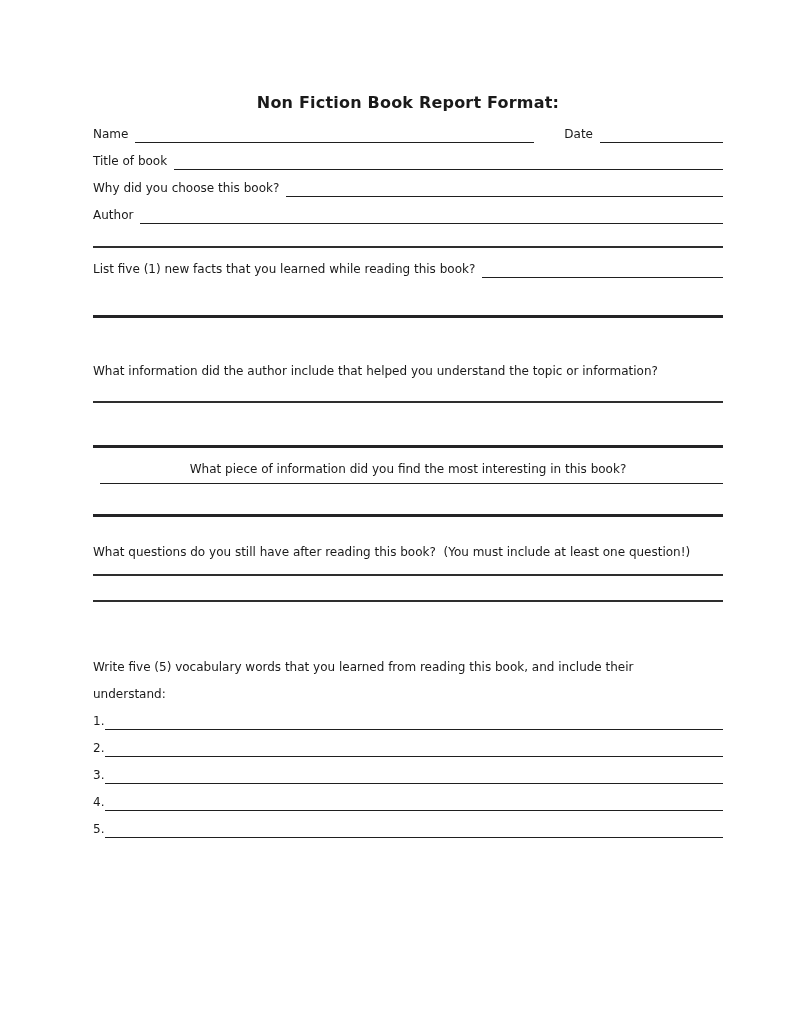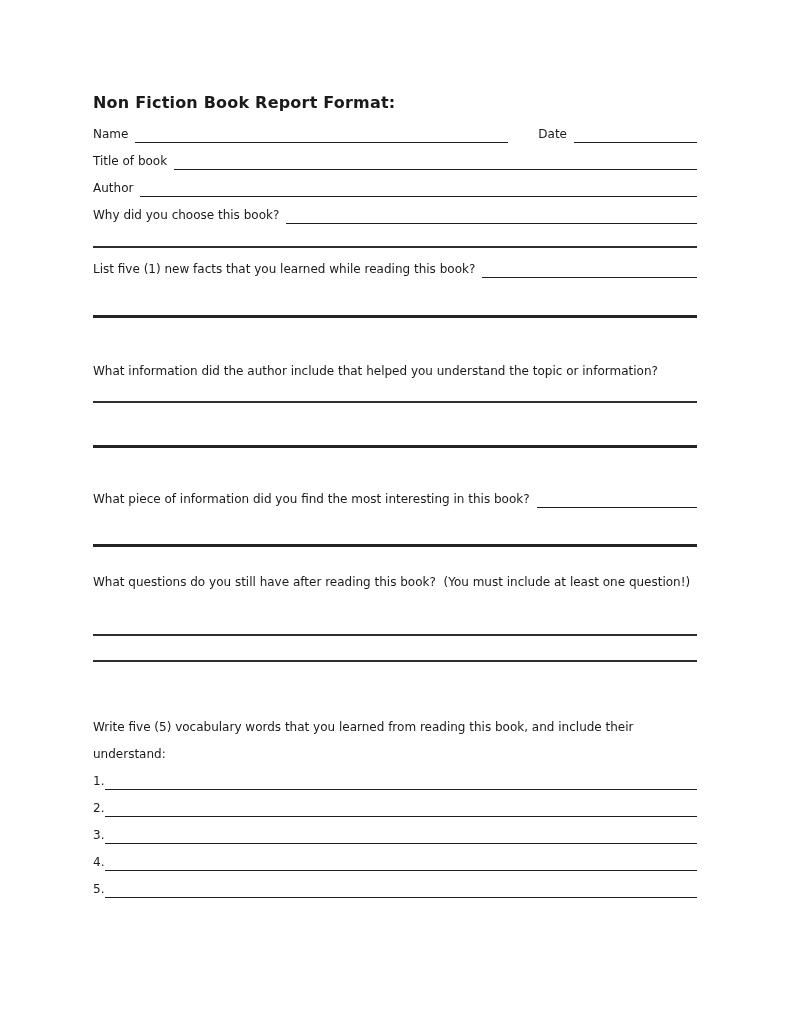--- a/index.html
+++ b/index.html
@@ -6,21 +6,21 @@
   html, body { background: #ffffff; }
   .page {
     position: relative;
     width: 791px;
     height: 1024px;
     background: #ffffff;
     font-family: "DejaVu Sans", "Liberation Sans", sans-serif;
     color: #1a1a1a;
     overflow: hidden;
   }
-  .content { padding: 95px 94px 0 93px; }
+  .content { padding: 95px 68px 0 93px; text-align: center; }
   .title {
     font-size: 16px;
     line-height: 16px;
     font-weight: bold;
     letter-spacing: 0.2px;
     margin-bottom: 10px;
   }
   .row {
     display: flex;
     height: 27px;
@@ -36,21 +36,21 @@
     line-height: 20px;
   }
   .num-fill { margin-left: 1px; }
   .date-label { margin-left: 30px; }
   .date-fill { flex: 0 0 123px; }
   .answer-line { height: 0; border-top: 2px solid #2e2e2e; }
   .divider { height: 0; border-top: 3px solid #232325; }
   .mt8  { margin-top: 8px; }
   .mt16 { margin-top: 16px; }
   .mt17 { margin-top: 17px; }
-  .mt21 { margin-top: 38px; }
+  .mt21 { margin-top: 8px; flex-direction: column; }
   .mt22 { margin-top: 22px; }
   .mt23 { margin-top: 40px; }
   .mt24 { margin-top: 24px; }
   .mt31 { margin-top: 31px; }
   .mt32 { margin-top: 32px; }
   .mt34 { margin-top: 52px; }
   .mt42 { margin-top: 42px; }
 </style>
 </head>
 <body>
@@ -66,26 +66,26 @@
       <span class="label date-label">Date</span>
       <span class="fill date-fill"></span>
     </div>
 
     <div class="row">
       <span class="label">Title of book</span>
       <span class="fill"></span>
     </div>
 
     <div class="row">
-      <span class="label">Author</span>
+      <span class="label">Why did you choose this book?</span>
       <span class="fill"></span>
     </div>
 
     <div class="row">
-      <span class="label">Why did you choose this book?</span>
+      <span class="label">Author</span>
       <span class="fill"></span>
     </div>
 
     <div class="answer-line mt17"></div>
 
     <div class="row mt8">
       <span class="label">List five (1) new facts that you learned while reading this book?</span>
       <span class="fill"></span>
     </div>
 

